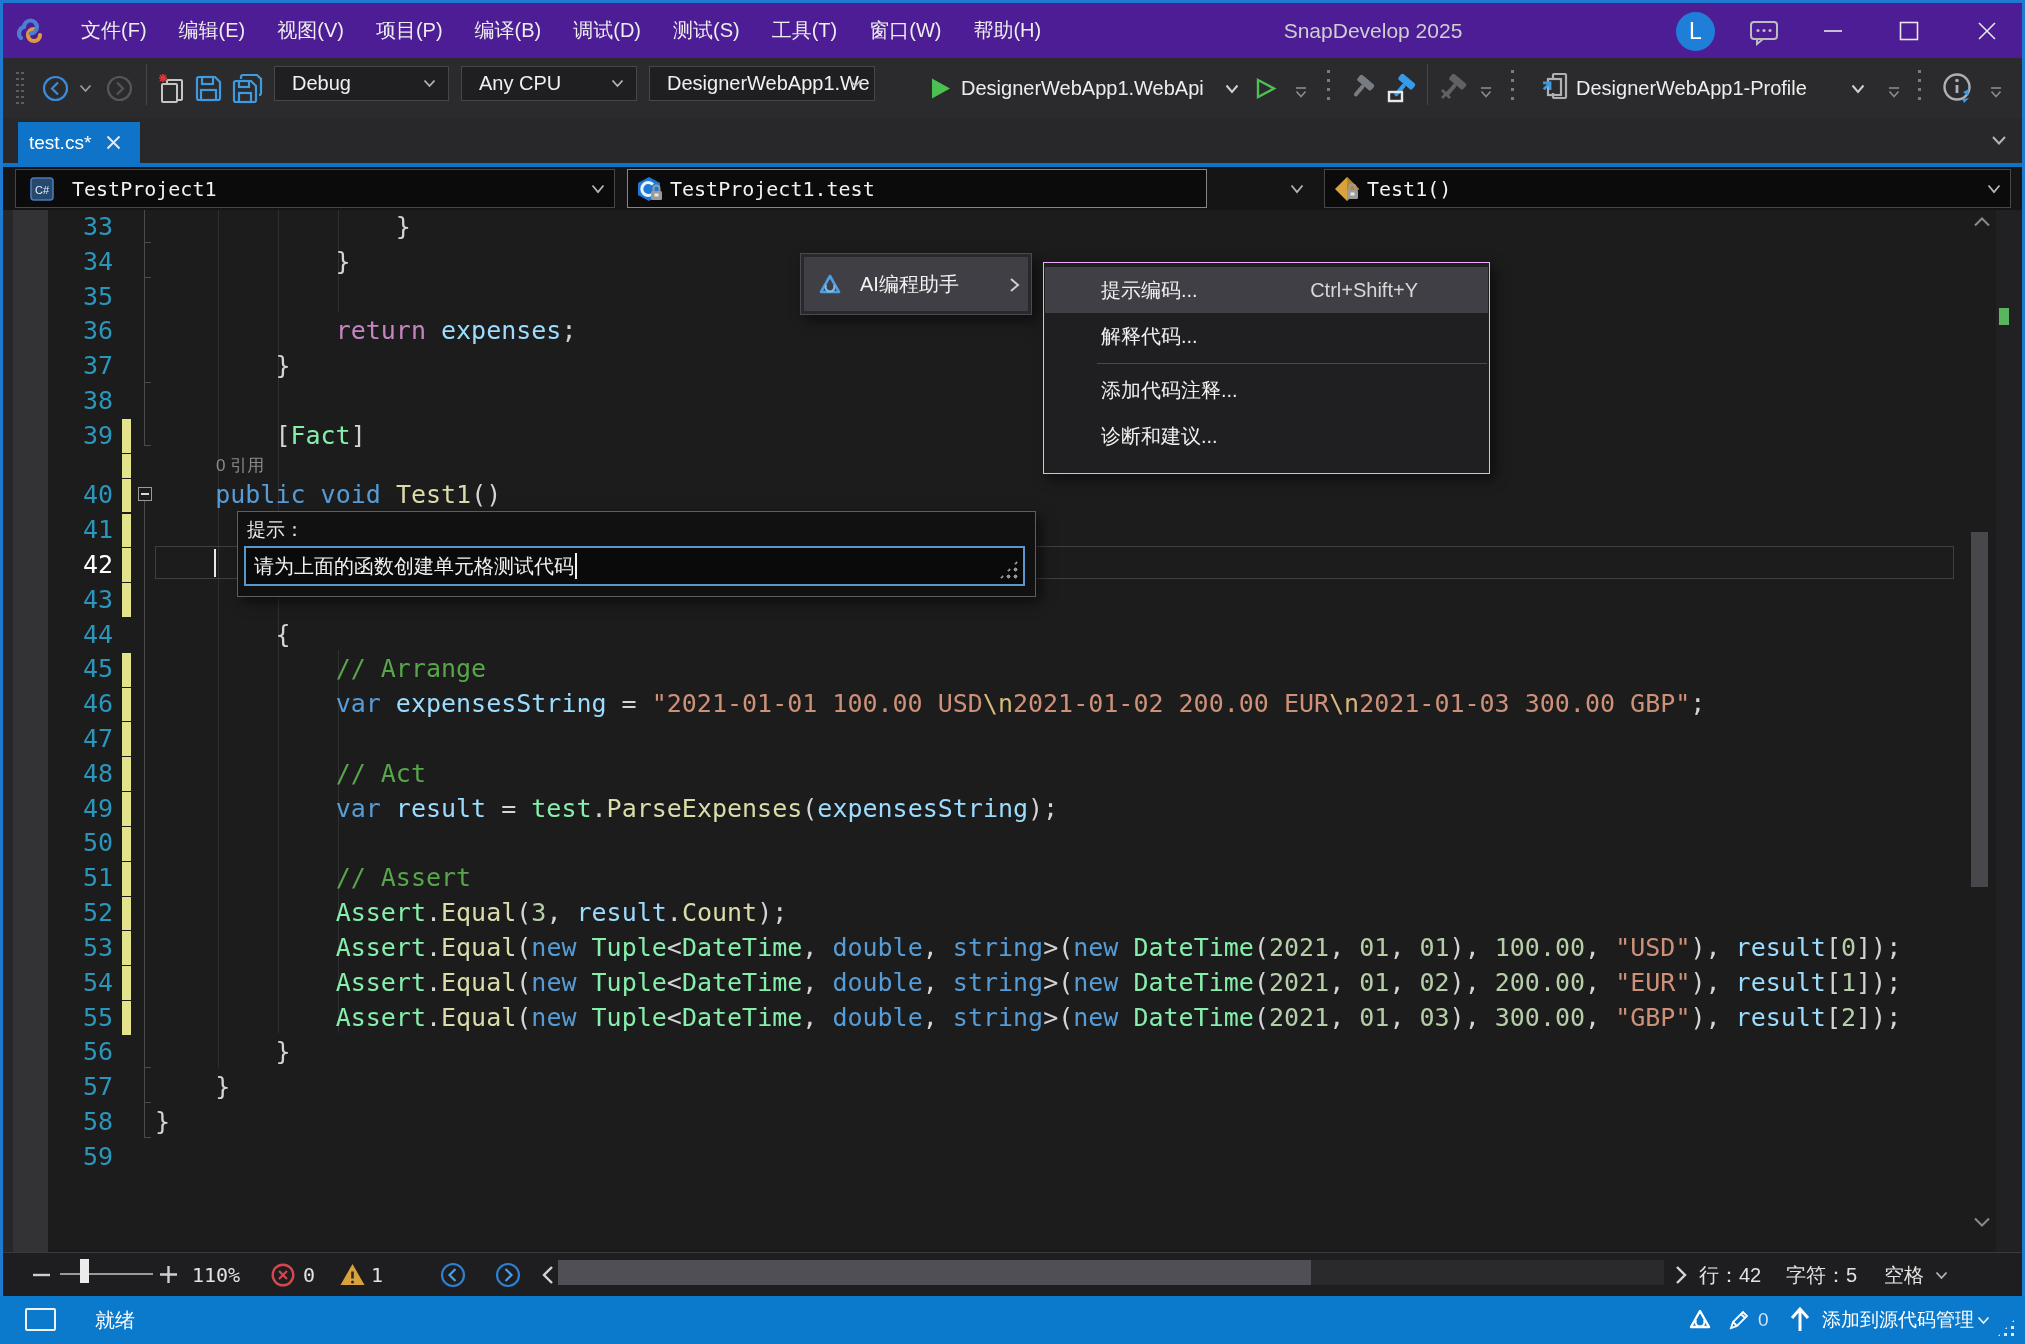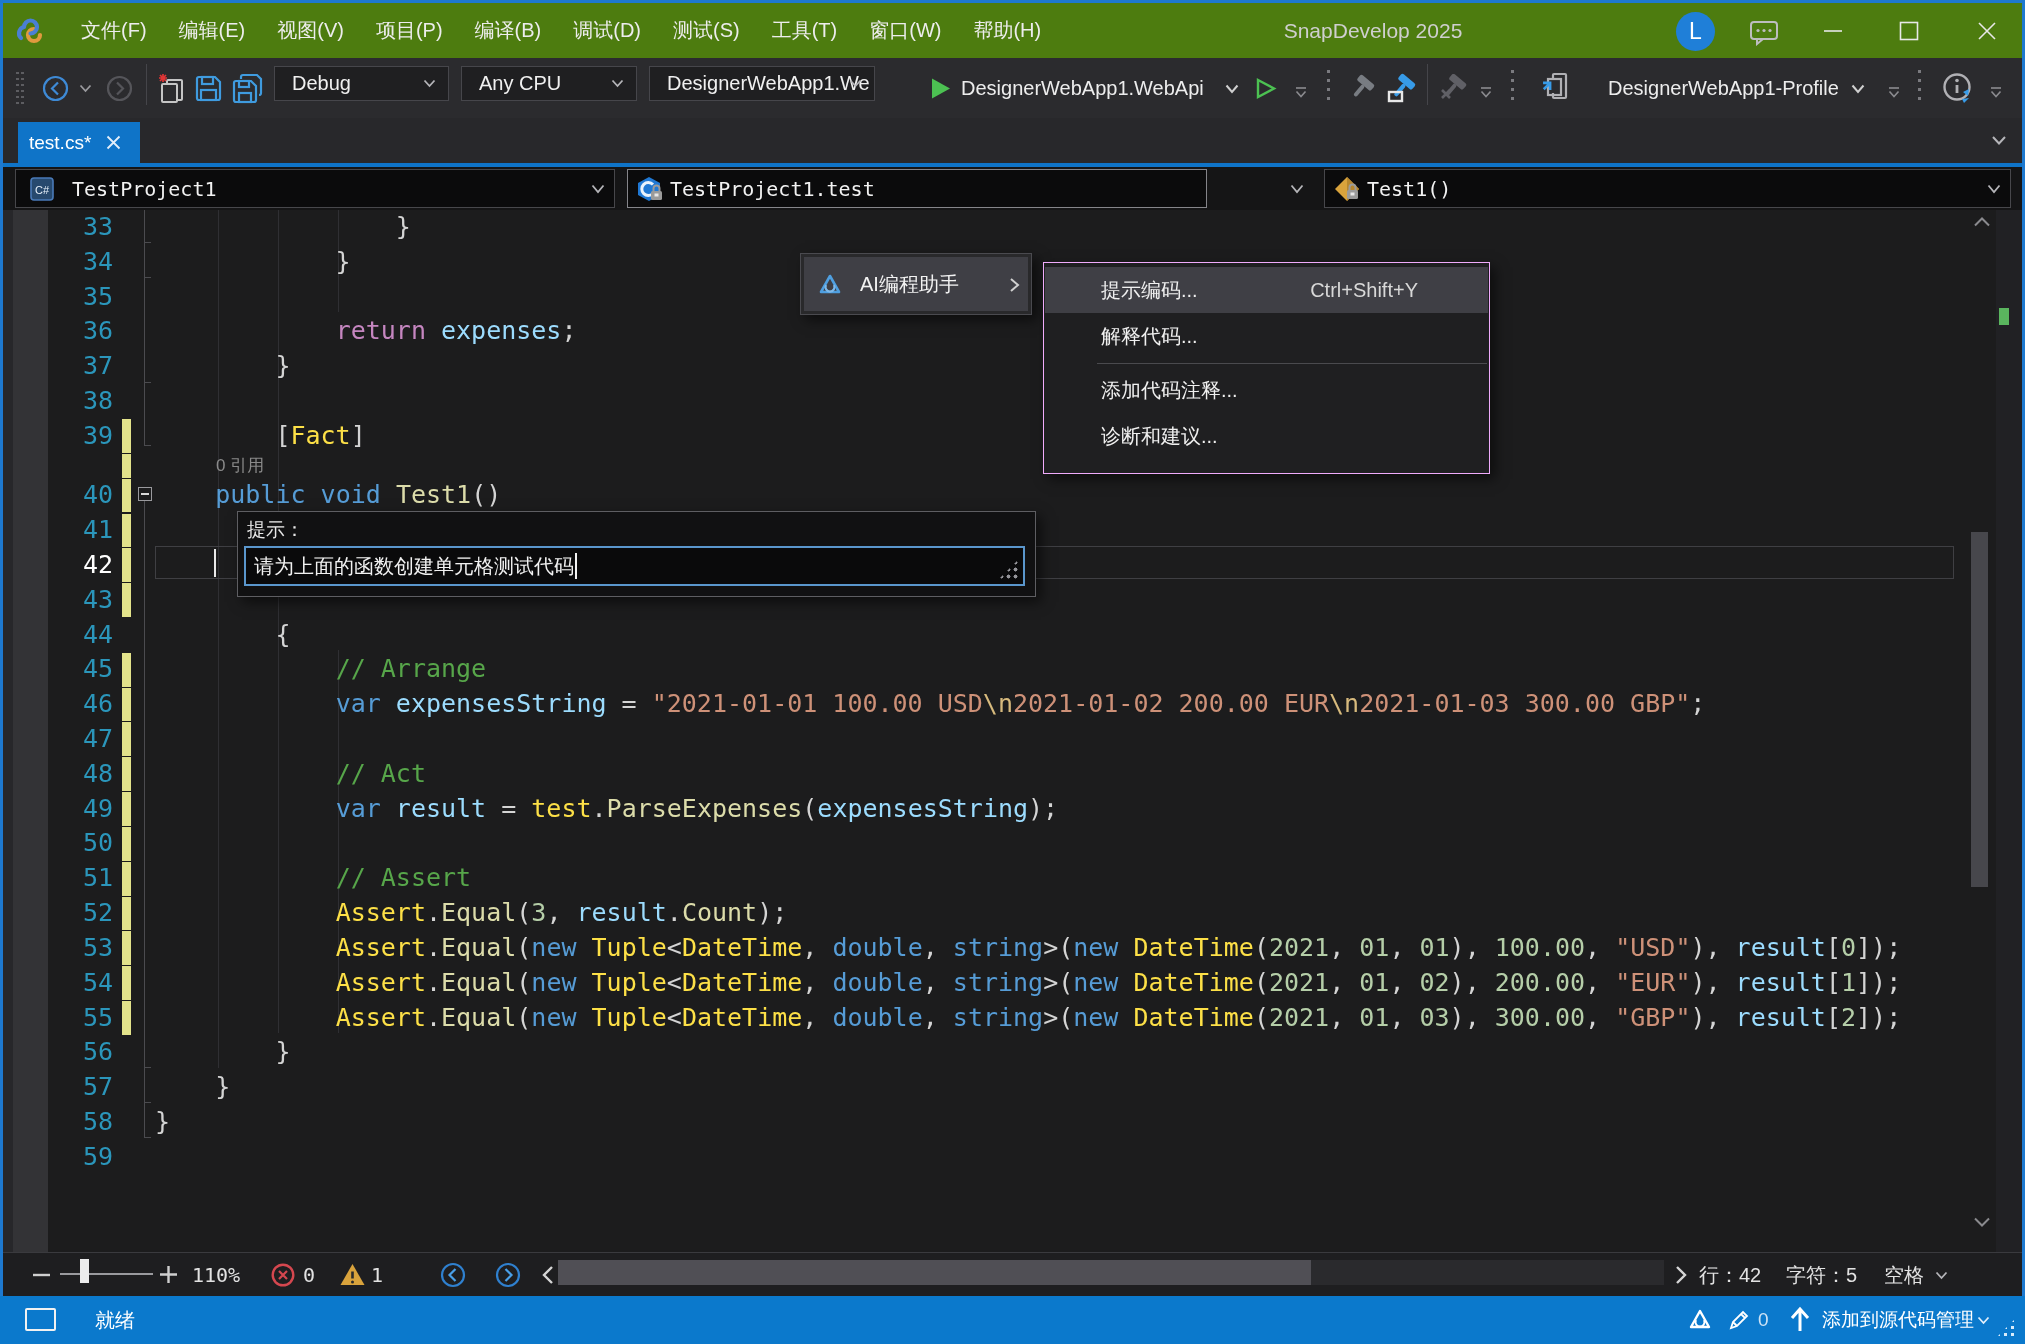--- a/index.html
+++ b/index.html
@@ -7,21 +7,21 @@
   body { font-family:"Liberation Sans", sans-serif; }
   #win { position:absolute; left:0; top:0; width:2025px; height:1344px; background:#1c1c1d; }
   .abs { position:absolute; }
   svg { display:block; }
 
   
   #border-top    { left:0; top:0; width:2025px; height:3px; background:#1e79cf; z-index:60; }
   #border-left   { left:0; top:0; width:3px; height:1344px; background:#1e79cf; z-index:60; }
   #border-right  { left:2022px; top:0; width:3px; height:1344px; background:#1e79cf; z-index:60; }
 
-  #titlebar { left:3px; top:3px; width:2019px; height:55px; background:#4d7c0f; }
+  #titlebar { left:3px; top:3px; width:2019px; height:55px; background:#4c1d95; }
   #menubar  { position:absolute; left:62px; top:0; height:55px; display:flex; align-items:center; }
   .menu-item { padding:0 16px; height:55px; line-height:55px; color:#ededed; font-size:20px; white-space:nowrap; }
   #win-title { position:absolute; left:1240px; top:0; width:260px; height:55px; line-height:55px; text-align:center; color:#cfcfcf; font-size:21px; }
   #avatar { position:absolute; left:1673px; top:9px; width:39px; height:39px; border-radius:50%; background:#1f7fd8; color:#fff; font-size:23px; text-align:center; line-height:39px; }
   .caption-btn { position:absolute; top:0; width:46px; height:55px; display:flex; align-items:center; justify-content:center; }
 
   #toolbar { left:3px; top:58px; width:2019px; height:60px; background:#2b2b2e; }
   .tb { position:absolute; top:0; height:60px; display:flex; align-items:center; }
   .combo { position:absolute; top:8px; height:35px; background:#1f1f21; border:1px solid #46464b; border-radius:0; display:flex; align-items:center; }
   .combo .lbl { color:#f0f0f0; font-size:20px; padding-left:17px; white-space:nowrap; }
@@ -58,21 +58,21 @@
   .crow { position:relative; height:34.83px; }
   .crow.lens { height:24.4px; }
   .crow .ln { position:absolute; left:45px; top:0; width:65px; height:100%; text-align:right;
               font-family:"DejaVu Sans Mono", monospace; font-size:25px; line-height:34.83px; color:#2b96bb; }
   .crow .ln.cur { color:#ffffff; }
   .crow .bar { position:absolute; left:119px; top:0.5px; width:9px; height:33.8px; background:#e3e38b; }
   .crow.lens .bar { height:23.4px; }
   .crow .ct { position:absolute; left:152px; top:0; white-space:pre;
               font-family:"DejaVu Sans Mono", monospace; font-size:25px; line-height:34.83px; color:#d4d4d4; }
   .crow .lenstxt { position:absolute; left:213px; top:0; font-size:17px; line-height:24.4px; color:#8a8a8a; white-space:pre; }
-  .tk-k { color:#569cd6; } .tk-c { color:#c586c0; } .tk-t { color:#fde047; }
+  .tk-k { color:#569cd6; } .tk-c { color:#c586c0; } .tk-t { color:#86efac; }
   .tk-m { color:#dcdcaa; } .tk-v { color:#9cdcfe; } .tk-s { color:#ce9178; }
   .tk-e { color:#d7ba7d; } .tk-n { color:#b5cea8; } .tk-p { color:#d4d4d4; }
   .tk-cm { color:#57a64a; }
 
   #curline-box { position:absolute; left:152px; top:336px; width:1799px; height:33px; border:1px solid #3f3f43; z-index:4; }
   #caret { position:absolute; left:211px; top:339px; width:2px; height:28px; background:#eaeaea; z-index:12; }
 
   
   #prompt-panel { position:absolute; left:234px; top:301px; width:799px; height:86px; background:#111112;
                   border:1px solid #5e5e62; box-shadow:5px 5px 12px rgba(0,0,0,.55); z-index:11; }
@@ -272,21 +272,21 @@
       <line x1="2" y1="1" x2="12" y2="1" stroke="#8b8b8f" stroke-width="1.6"></line>
       <path d="M2.5 4.5 L7 9.5 L11.5 4.5" fill="none" stroke="#8b8b8f" stroke-width="1.6"></path>
     </svg>
     <div class="dotsep" style="left:1506px;"></div>
 
     <svg class="abs" style="left:1537px; top:13px;" width="30" height="34" viewBox="0 0 30 34">
       <path d="M13 8 L13 4 a1 1 0 0 1 1-1 H25 a1 1 0 0 1 1 1 V26 a1 1 0 0 1-1 1 H14 a1 1 0 0 1-1-1 V22" fill="none" stroke="#b0b0b4" stroke-width="2.2"></path>
       <rect x="8" y="8" width="13" height="16" fill="none" stroke="#b0b0b4" stroke-width="2.2"></rect>
       <path d="M2 14 L10 14 M6 9 L11 14 L6 19" fill="none" stroke="#379be8" stroke-width="2.6" transform="rotate(-45 8 14)"></path>
     </svg>
-    <div class="tb" style="left:1573px;margin-left:32px;">
+    <div class="tb" style="left:1573px;">
       <span class="tb-label">DesignerWebApp1-Profile</span>
     </div>
     <svg class="abs" style="left:1848px; top:26px;" width="14" height="10" viewBox="0 0 14 10">
       <path d="M1.5 1.5 L7 8 L12.5 1.5" fill="none" stroke="#d0d0d0" stroke-width="2"></path>
     </svg>
     <svg class="abs ofl" style="left:1884px; top:29px;" width="14" height="12" viewBox="0 0 14 12">
       <line x1="2" y1="1" x2="12" y2="1" stroke="#8b8b8f" stroke-width="1.6"></line>
       <path d="M2.5 4.5 L7 9.5 L11.5 4.5" fill="none" stroke="#8b8b8f" stroke-width="1.6"></path>
     </svg>
     <div class="dotsep" style="left:1913px;"></div>

